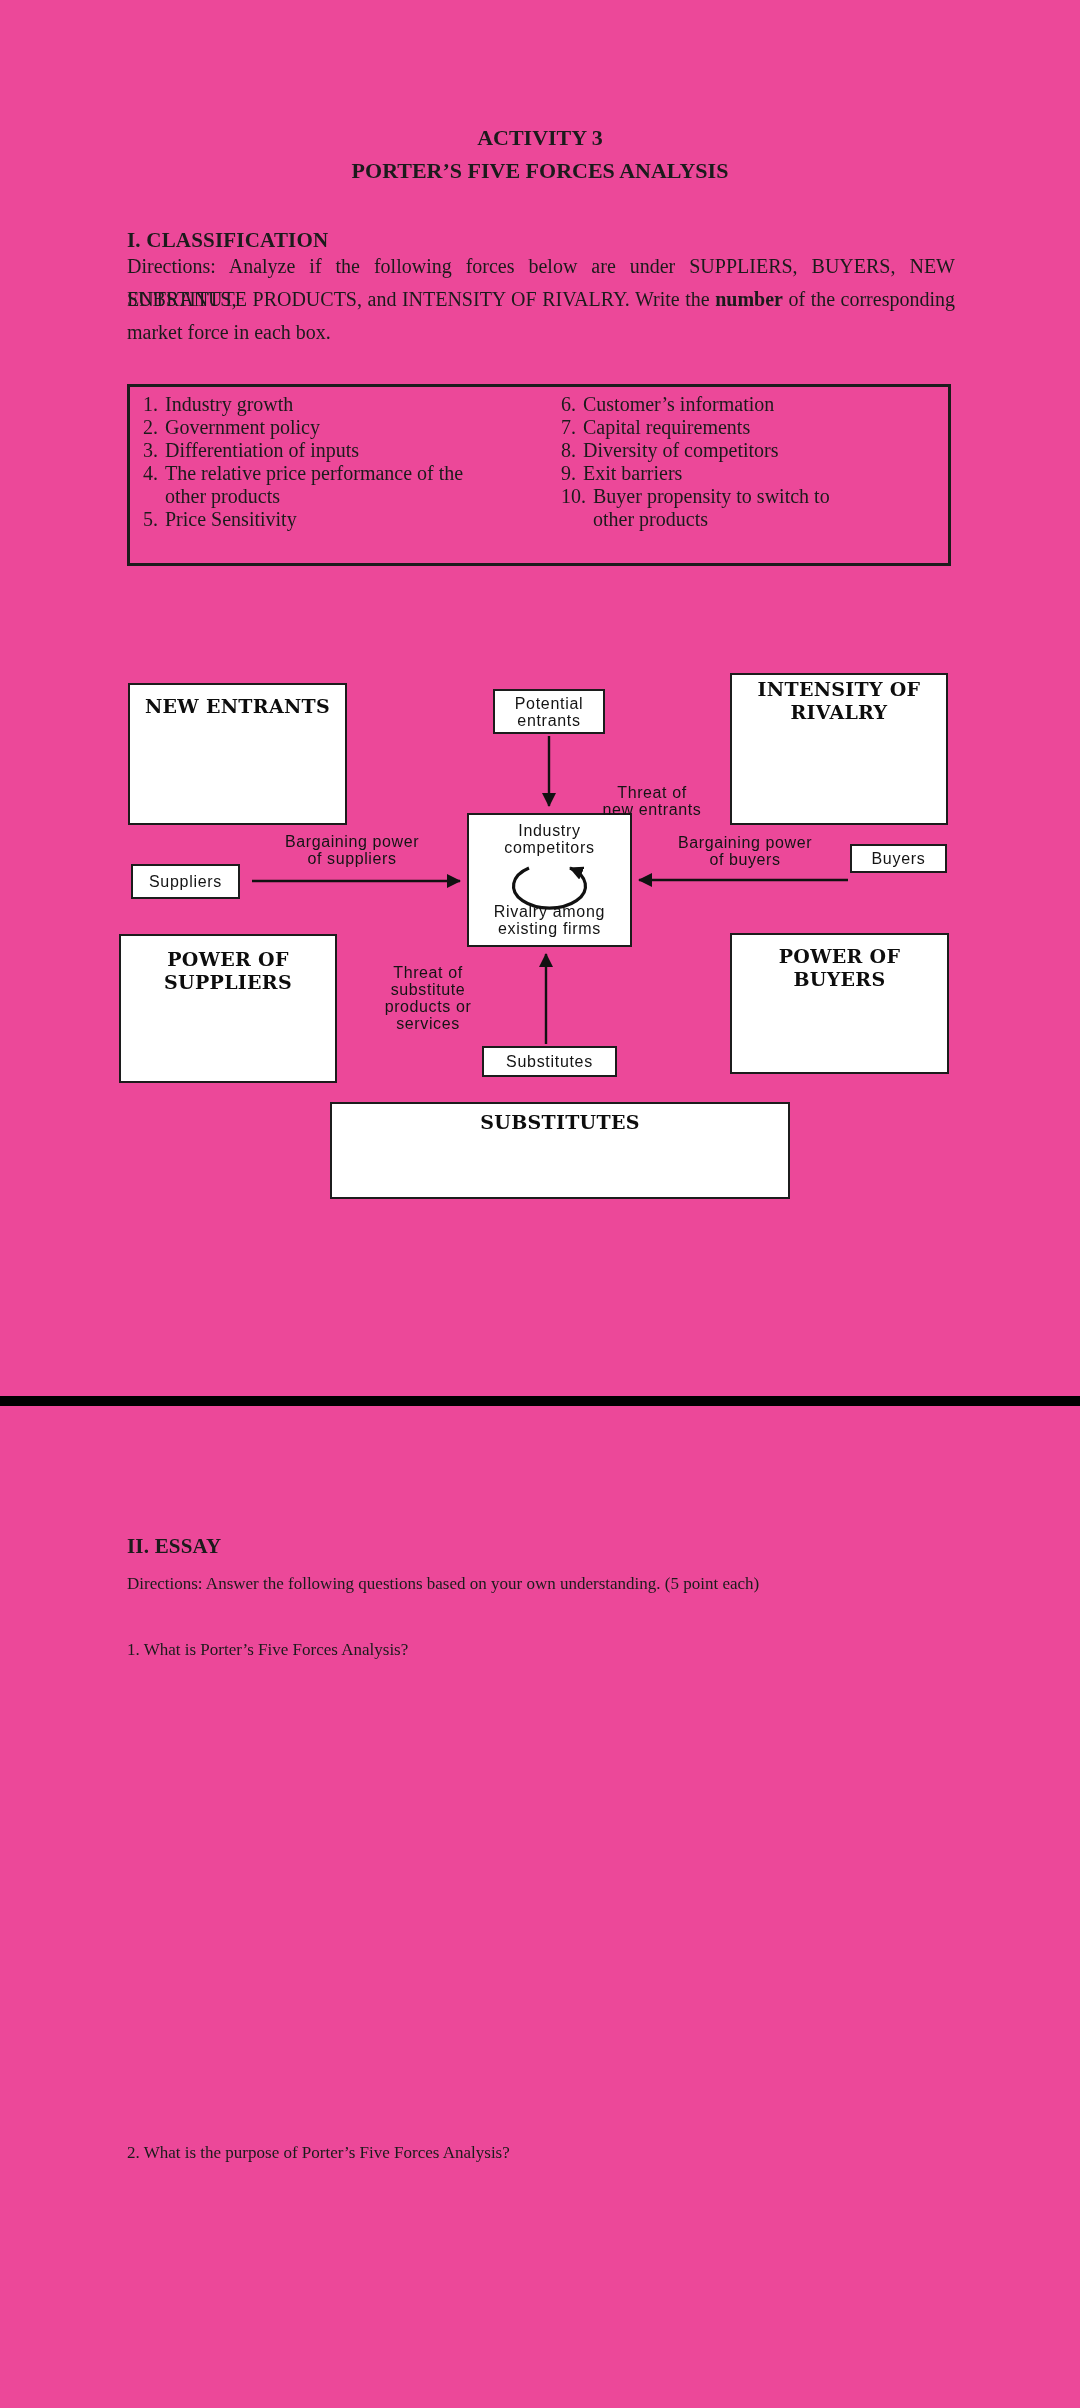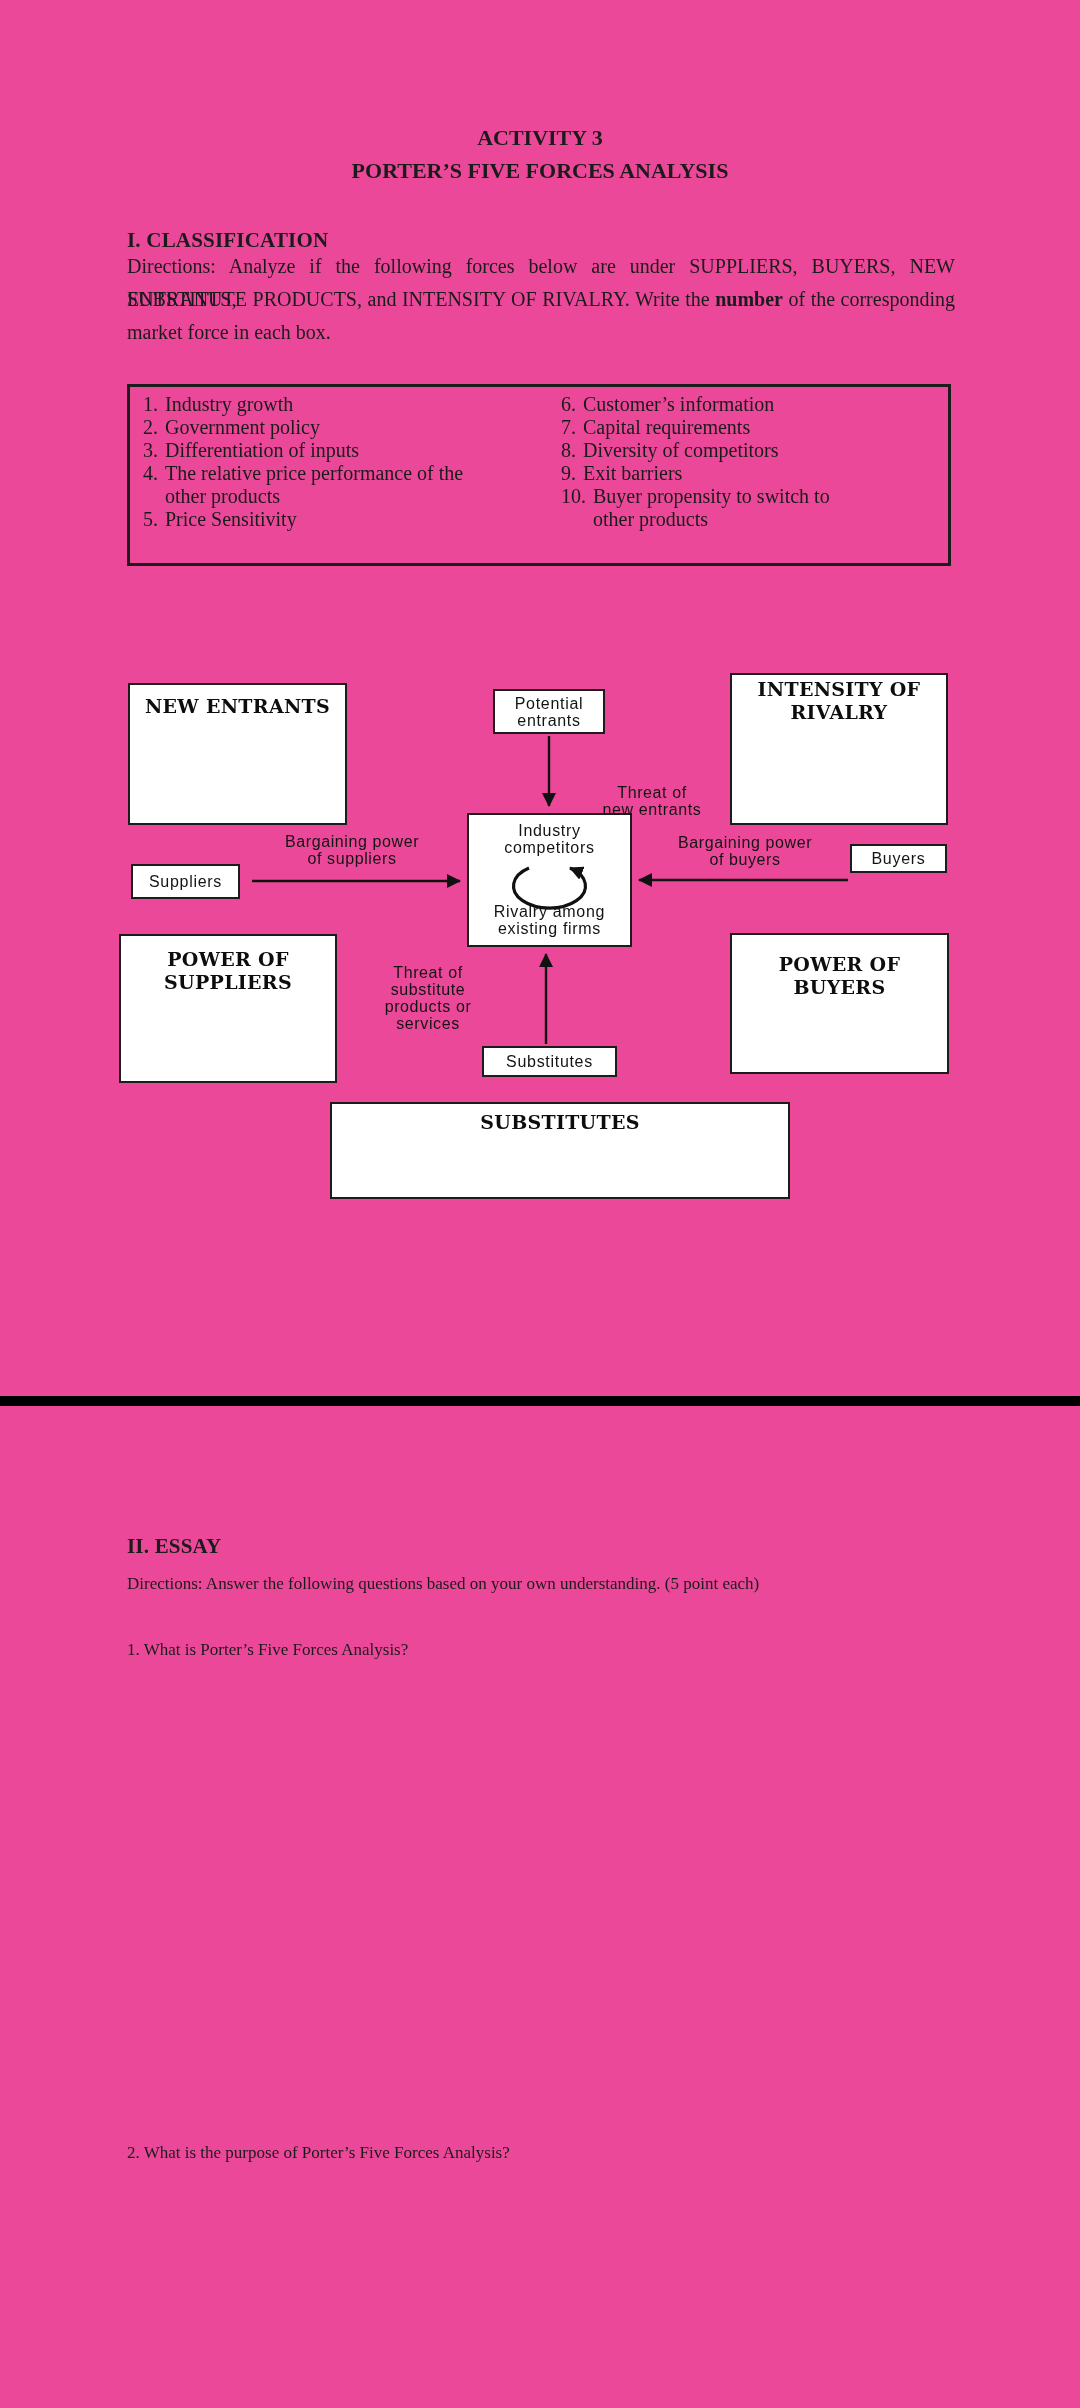--- a/index.html
+++ b/index.html
@@ -114,21 +114,21 @@
   </div>
 
   <div class="abs dbox answer-box" style="left:730px;top:673px;width:218px;height:152px;padding-top:3px;">
     <div class="lbl" style="width:200px;">INTENSITY OF RIVALRY</div>
   </div>
 
   <div class="abs dbox answer-box" style="left:119px;top:934px;width:218px;height:149px;padding-top:12px;">
     <div class="lbl" style="width:150px;">POWER OF SUPPLIERS</div>
   </div>
 
-  <div class="abs dbox answer-box" style="left:730px;top:933px;width:219px;height:141px;padding-top:18px;">
+  <div class="abs dbox answer-box" style="left:730px;top:933px;width:219px;height:141px;padding-top:10px;">
     <div class="lbl" style="width:150px;">POWER OF BUYERS</div>
   </div>
 
   <div class="abs dbox answer-box" style="left:330px;top:1102px;width:460px;height:97px;padding-top:7px;">
     <div class="lbl">SUBSTITUTES</div>
   </div>
 
   <div class="abs dbox nodebox" style="left:493px;top:689px;width:112px;height:45px;">
     <span style="width:90px;">Potential entrants</span>
   </div>

